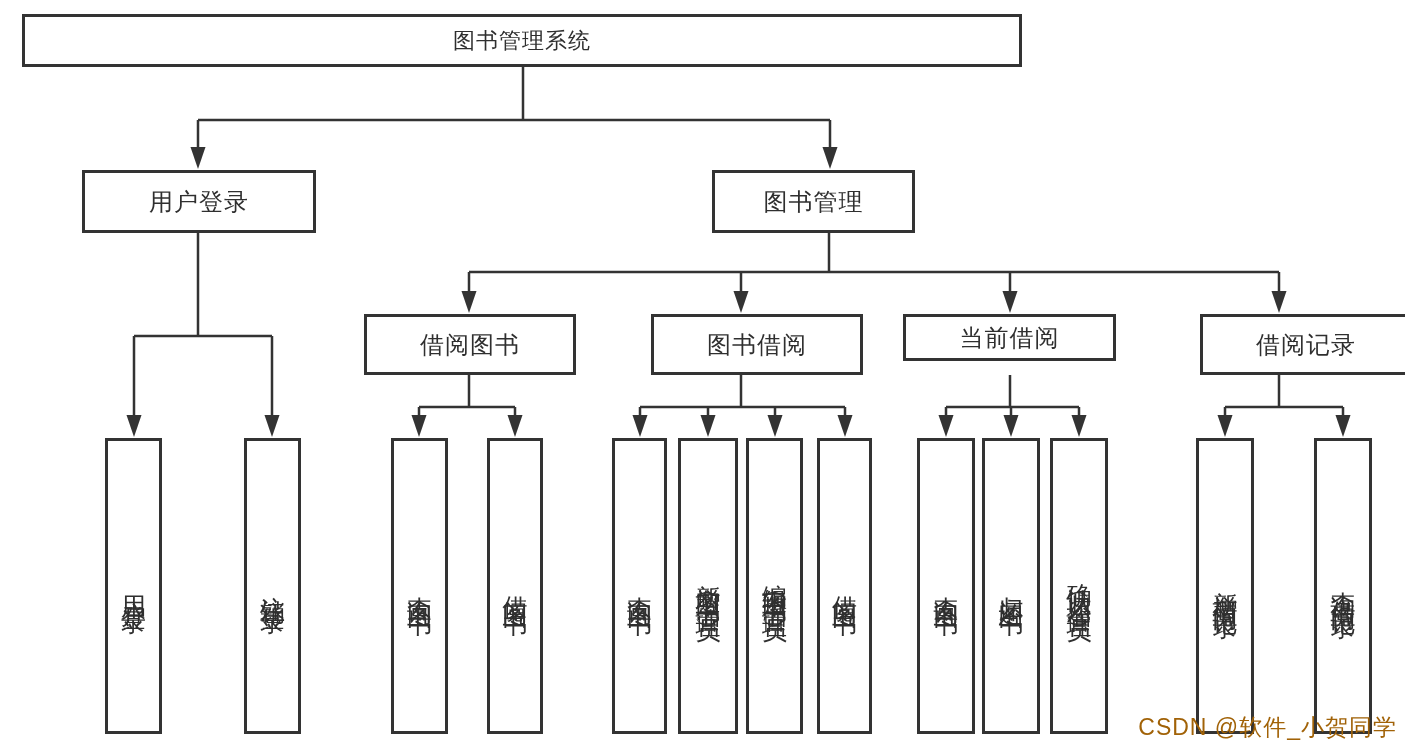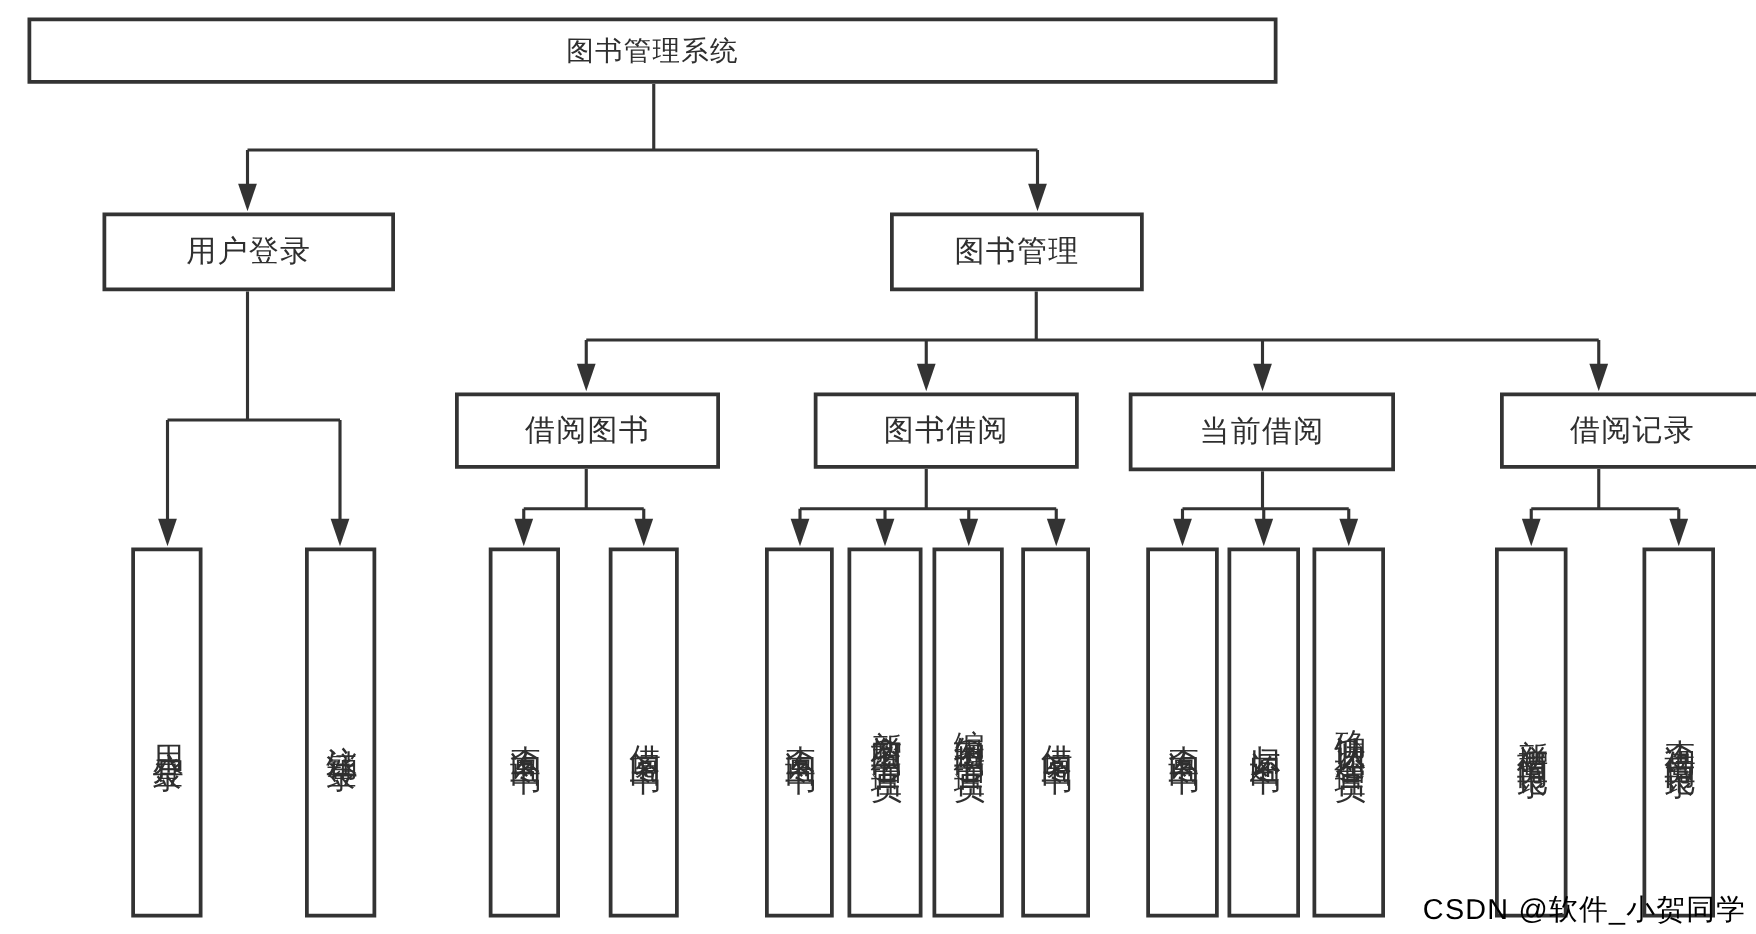--- a/index.html
+++ b/index.html
@@ -42,21 +42,21 @@
     font-size: 25px;
     letter-spacing: 5px;
     line-height: 1;
     white-space: nowrap;
   }
   .watermark {
     position: absolute;
     right: 8px;
     bottom: 4px;
     font-size: 23px;
-    color: #000000;
+    color: #a16207;
     letter-spacing: 1px;
     z-index: 3;
     white-space: nowrap;
   }
 </style>
 </head>
 <body>
 
 <div id="stage">
 
@@ -110,21 +110,21 @@
   <div class="node" style="left:712px; top:170px; width:203px; height:63px;">
     <span class="hlabel">图书管理</span>
   </div>
 
   <div class="node" style="left:364px; top:314px; width:212px; height:61px;">
     <span class="hlabel">借阅图书</span>
   </div>
   <div class="node" style="left:635px; top:314px; width:212px; height:61px;margin-left:16px;">
     <span class="hlabel">图书借阅</span>
   </div>
-  <div class="node" style="left:903px; top:314px; width:213px; height:63px;">
+  <div class="node" style="left:903px; top:314px; width:213px; height:47px;">
     <span class="hlabel">当前借阅</span>
   </div>
   <div class="node" style="left:1173px; top:314px; width:212px; height:61px;margin-left:27px;">
     <span class="hlabel">借阅记录</span>
   </div>
 
   <div class="node leaf" style="left:105px; width:57px;">
     <span class="vlabel">用户登录</span>
   </div>
   <div class="node leaf" style="left:244px; width:57px;">

